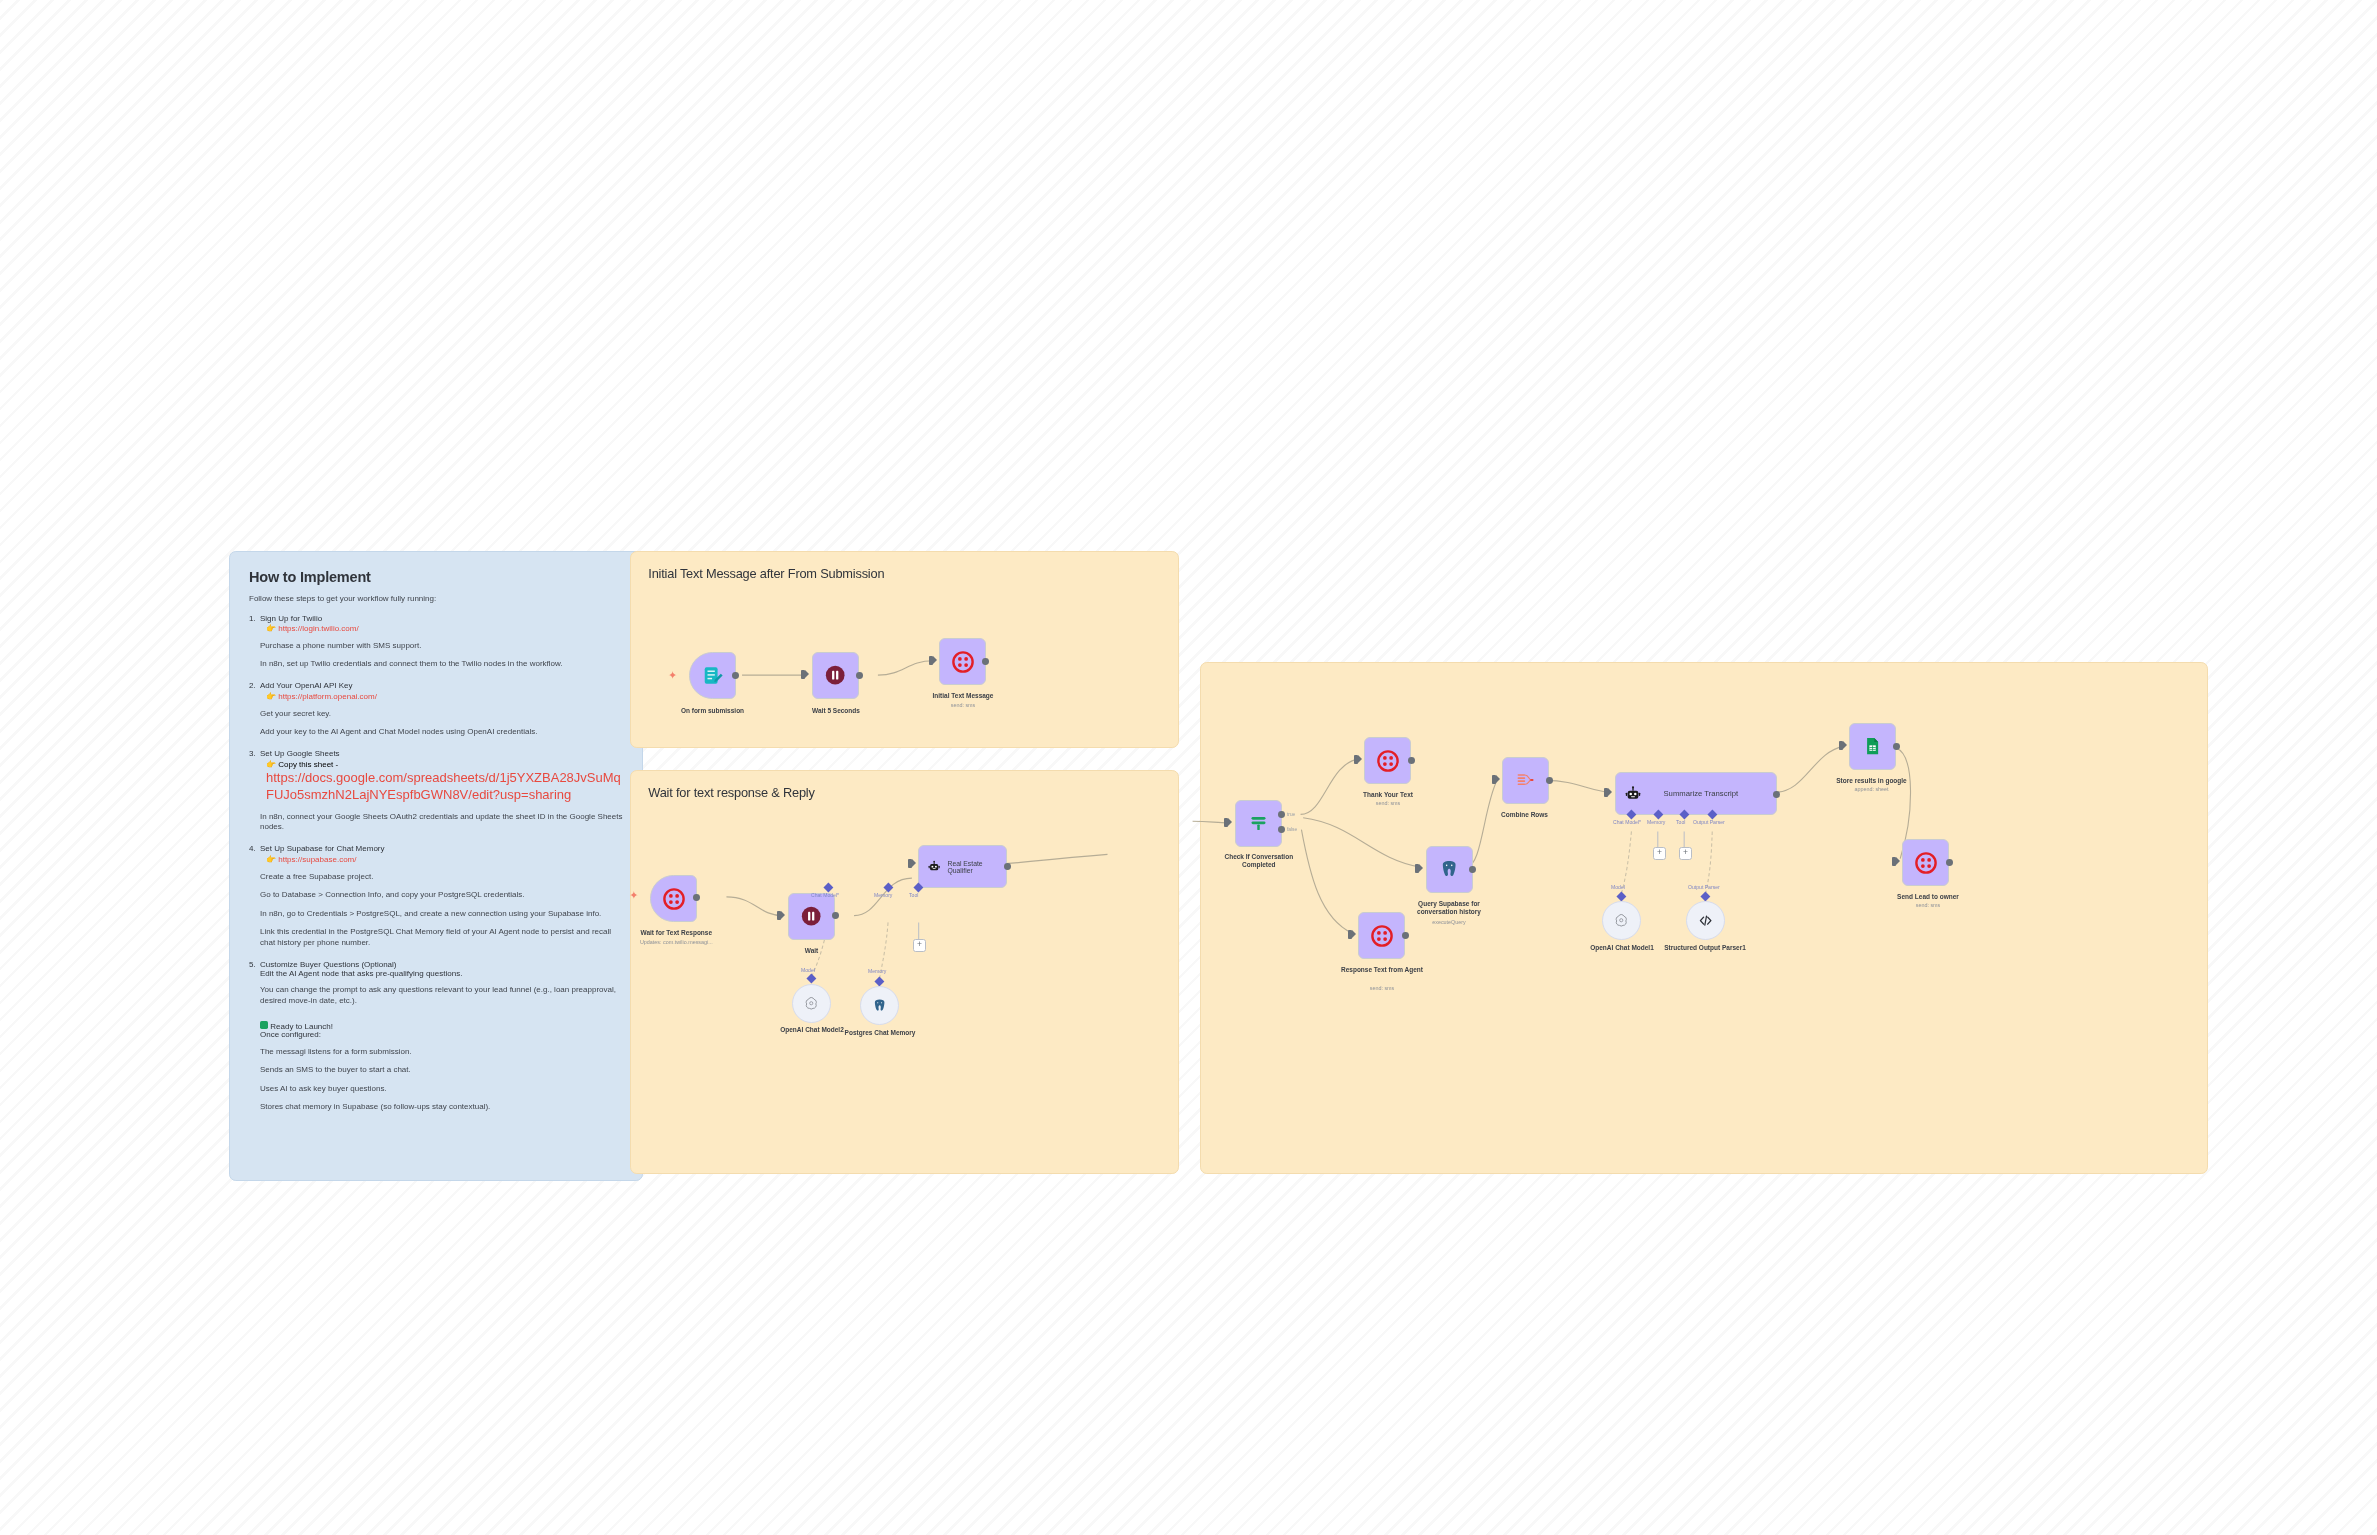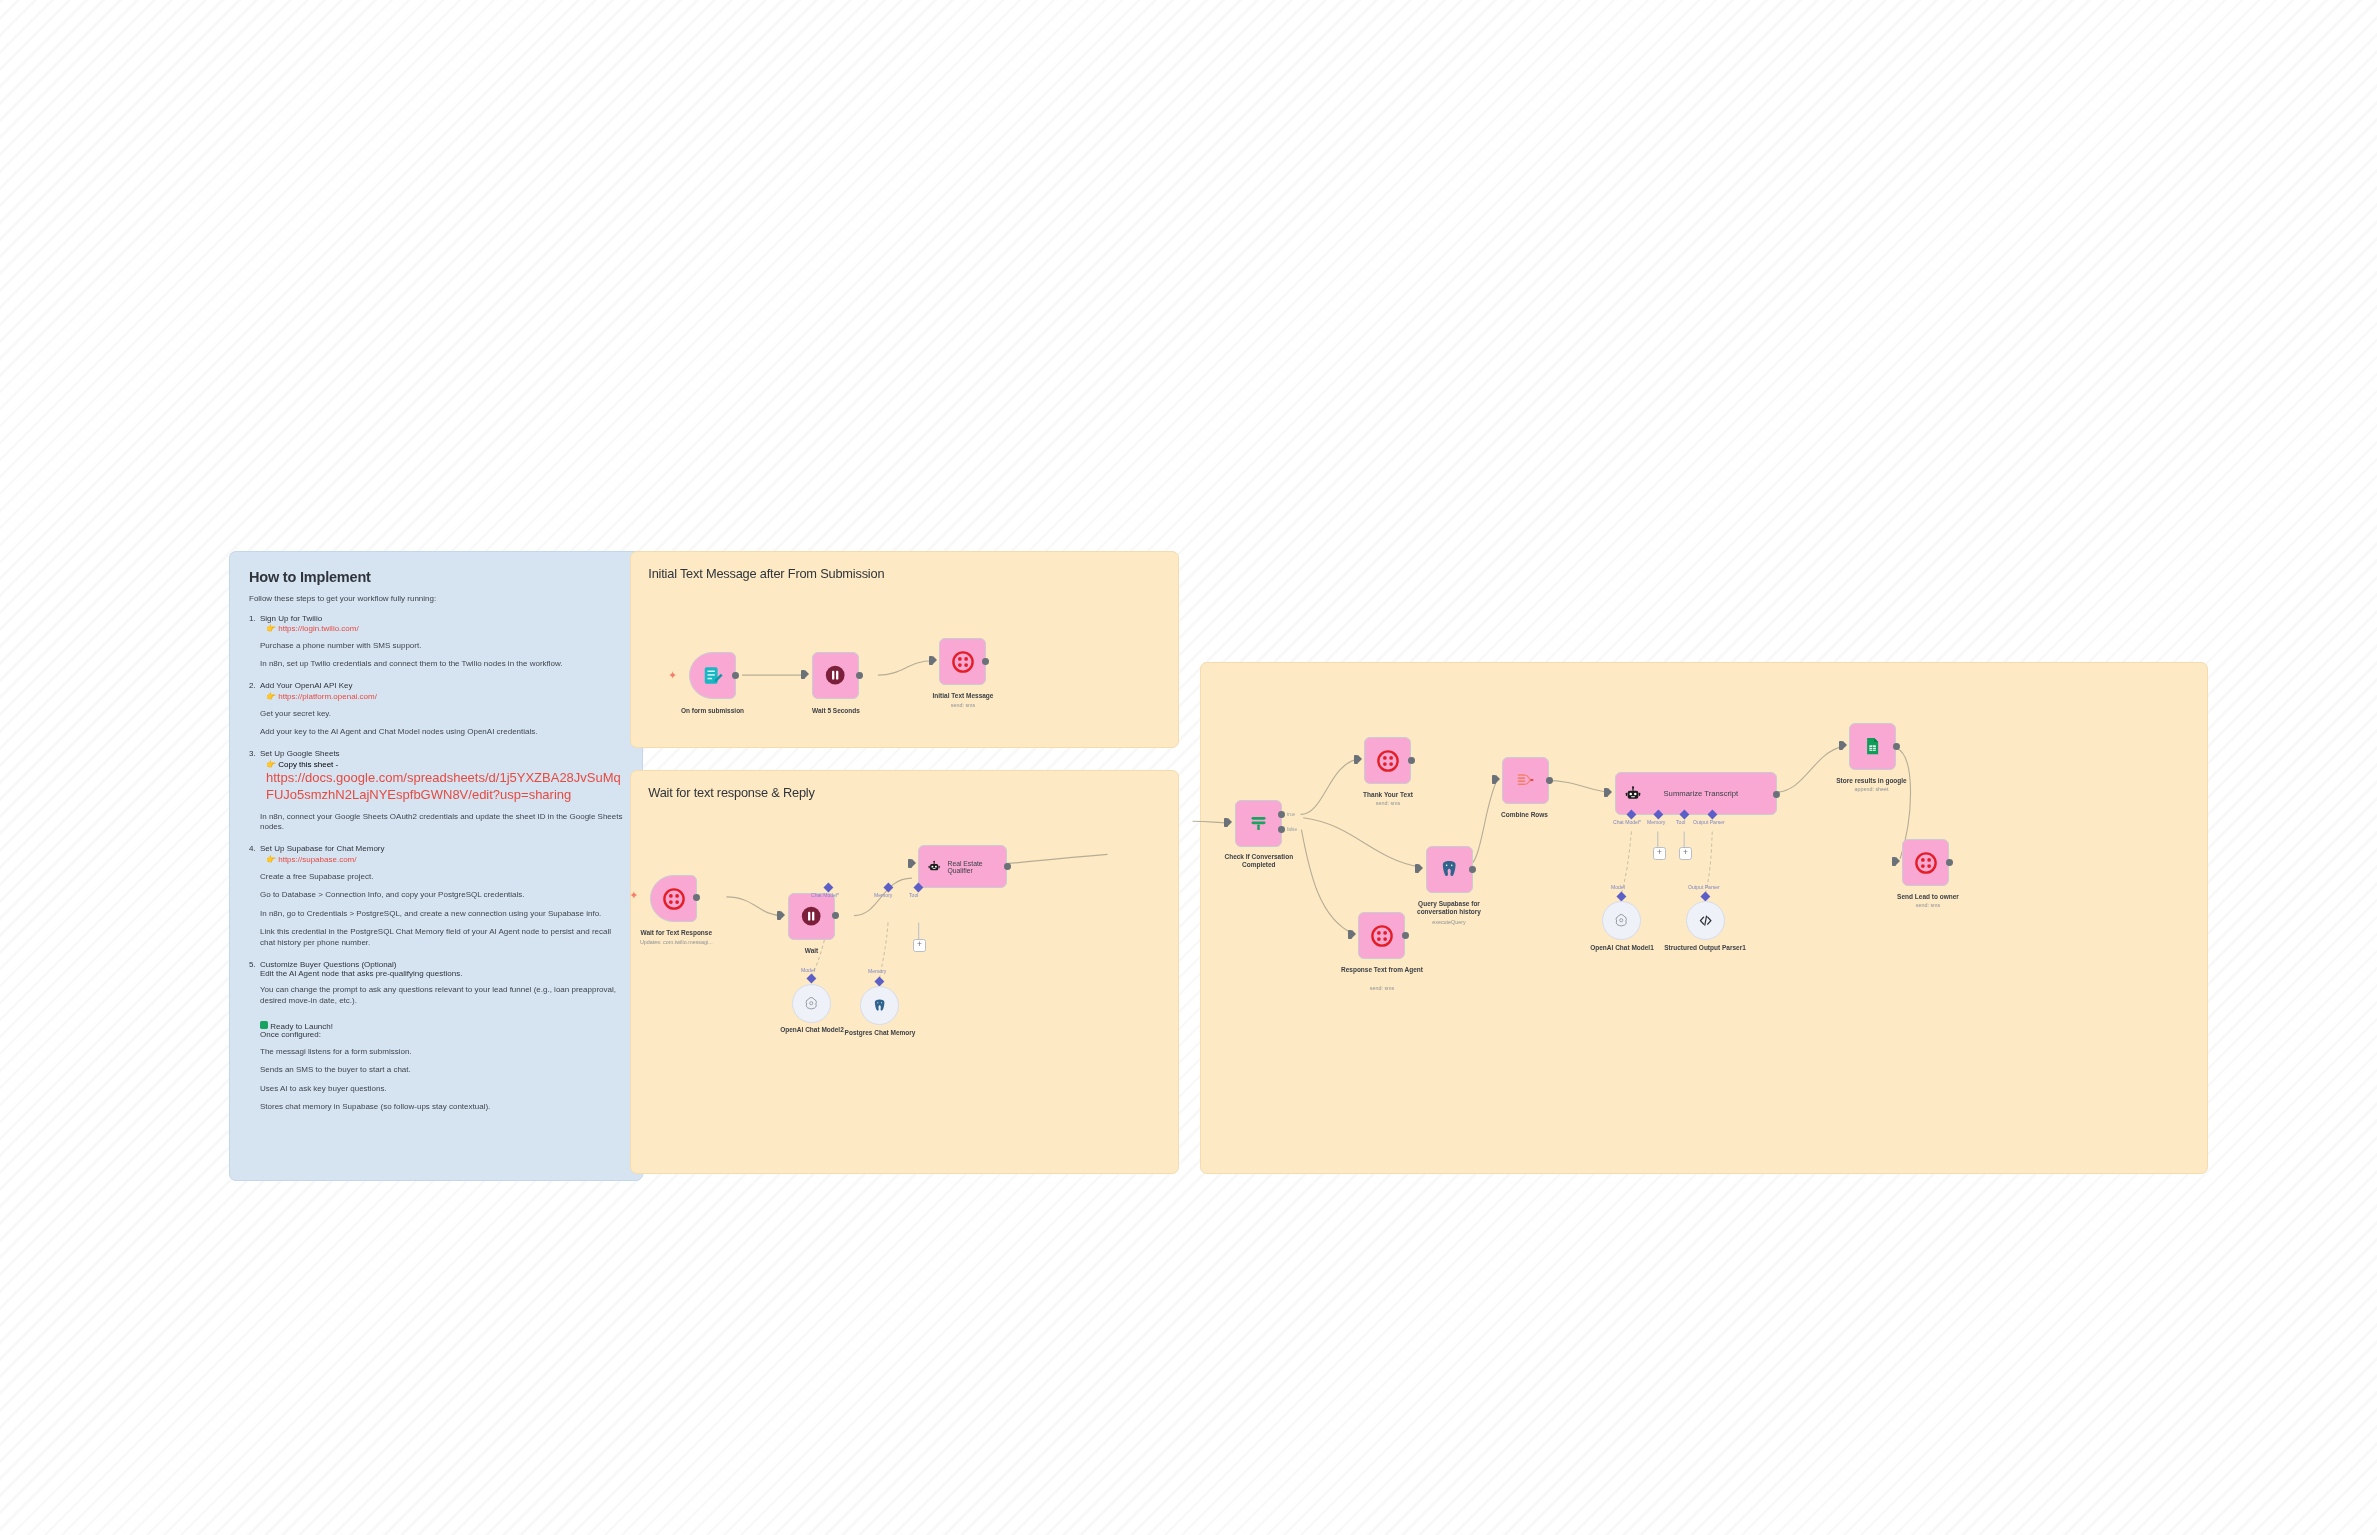--- a/index.html
+++ b/index.html
@@ -42,21 +42,21 @@
               position:relative;top:0.9px;margin-right:2.6px;}
   .urlblock{margin:1.7px 0 0 17px;font-size:13px;color:#e8493f;line-height:1.3;word-break:break-all;}
 
   
   #panel-initial{left:630px;top:551px;width:549px;height:197px;padding:12px 15.3px;}
   #panel-wait{left:630px;top:770px;width:549px;height:404px;padding:12px 15.3px;}
   #panel-header{left:1200px;top:551px;width:1008px;height:85px;padding:12px 15.3px;}
   #panel-summary{left:1200px;top:662px;width:1008px;height:512px;padding:12px 15.3px;}
 
   
-  .node{position:absolute;background:#f9a8d4;border:0.9px solid #c9ccd1;border-radius:6px;
+  .node{position:absolute;background:#c4b5fd;border:0.9px solid #c9ccd1;border-radius:6px;
         display:flex;align-items:center;justify-content:center;box-sizing:border-box;}
   .node.sq{width:47px;height:47px;}
   .node.trigger{width:47px;height:47px;border-top-left-radius:24px;border-bottom-left-radius:24px;}
   .node.wide{height:43px;border-radius:6px;padding:0 8.5px;gap:7.7px;justify-content:flex-start;}
   .node.circle{width:39px;height:39px;border-radius:50%;background:#eef1f8;border:0.9px solid #d7dcec;}
 
   .nlabel{position:absolute;font-size:6.5px;color:#3d4148;text-align:center;line-height:1.25;
           white-space:nowrap;font-weight:bold;}
   .nlabel.wrap{white-space:normal;}
   .nsub{position:absolute;font-size:5.4px;color:#8e9299;text-align:center;white-space:nowrap;}

